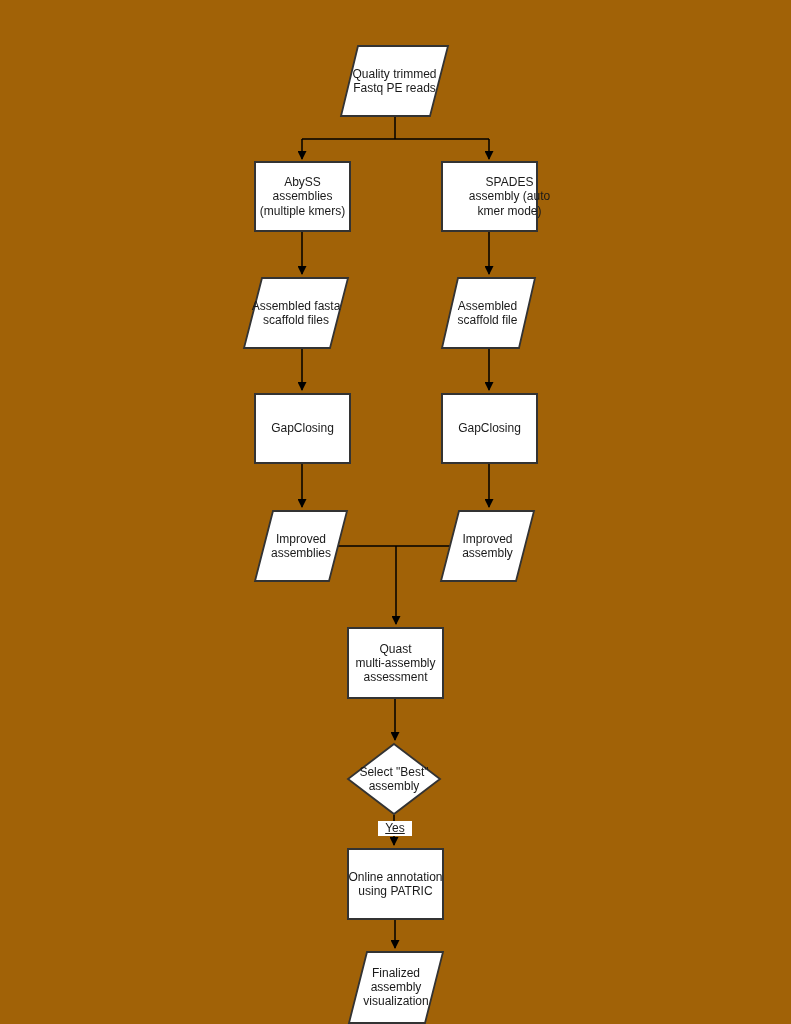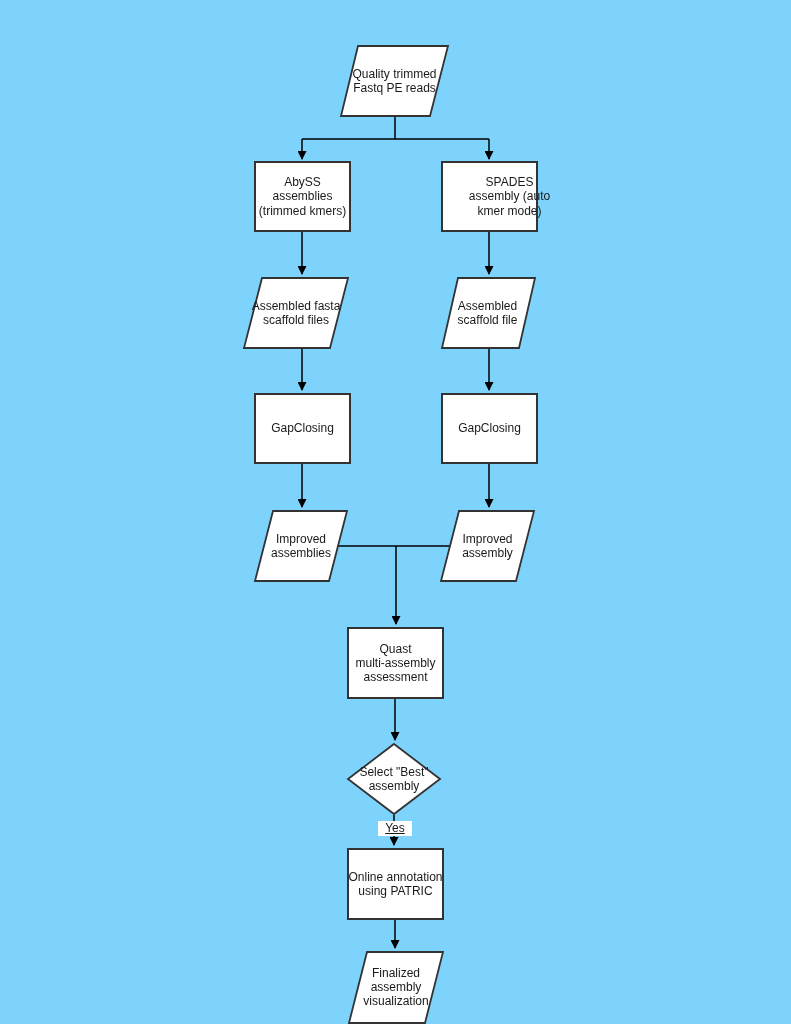--- a/index.html
+++ b/index.html
@@ -4,21 +4,21 @@
 <style>
   html, body {
     margin: 0;
     padding: 0;
     background: #ffffff;
   }
   .canvas {
     position: relative;
     width: 791px;
     height: 1024px;
-    background: #7dd3fc;
+    background: #a16207;
     overflow: hidden;
     font-family: "Liberation Sans", sans-serif;
   }
   .canvas svg {
     position: absolute;
     left: 0;
     top: 0;
   }
   .shape {
     fill: #ffffff;
@@ -95,21 +95,21 @@
     <polygon class="shape" points="459,511 534,511 516,581 441,581"></polygon>
     <rect class="shape rect" x="348" y="628" width="95" height="70"></rect>
     <polygon class="shape" points="394,744 440,779 394,814 348,779"></polygon>
     <rect class="shape rect" x="348" y="849" width="95" height="70"></rect>
     <polygon class="shape" points="367,952 443,952 425,1023 349,1023"></polygon>
   </svg>
 
   <div class="node-label" style="left:341px; top:46px; width:107px; height:70px;">Quality trimmed
 Fastq PE reads</div>
   <div class="node-label" style="left:255px; top:162px; width:95px; height:69px;">AbySS assemblies
-(trimmed kmers)</div>
+(multiple kmers)</div>
   <div class="node-label" style="left:442px; top:162px; width:95px; height:69px;margin-left:20px;">SPADES
 assembly (auto
 kmer mode)</div>
   <div class="node-label" style="left:244px; top:278px; width:104px; height:70px;">Assembled fasta
 scaffold files</div>
   <div class="node-label" style="left:440px; top:278px; width:95px; height:70px;">Assembled
 scaffold file</div>
   <div class="node-label" style="left:255px; top:394px; width:95px; height:69px;">GapClosing</div>
   <div class="node-label" style="left:442px; top:394px; width:95px; height:69px;">GapClosing</div>
   <div class="node-label" style="left:255px; top:511px; width:92px; height:70px;">Improved

